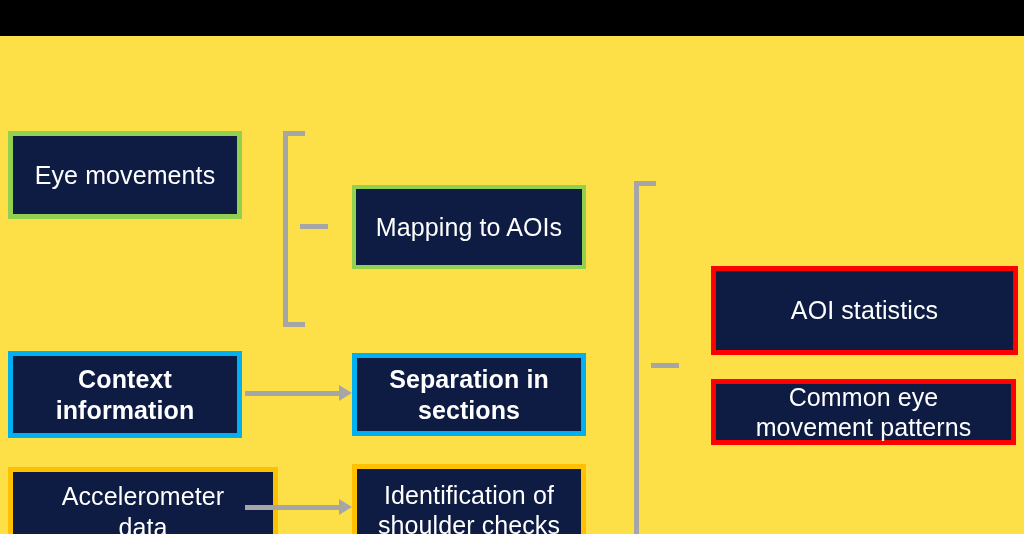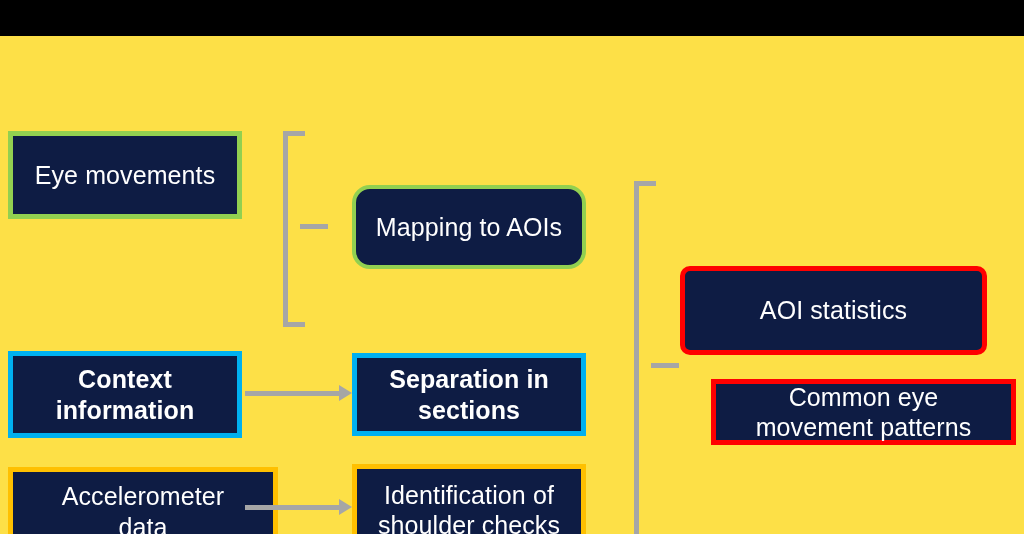--- a/index.html
+++ b/index.html
@@ -86,35 +86,35 @@
   <div class="node bd-cyan bw-5" style="left:8px; top:315px; width:234px; height:87px;">
     <span class="node-label">Context
 information</span>
   </div>
 
   <div class="node bd-amber bw-5" style="left:8px; top:431px; width:270px; height:89px;align-items:center;">
     <span class="node-label">Accelerometer
 data</span>
   </div>
 
-  <div class="node bd-green bw-4" style="left:352px; top:149px; width:234px; height:84px;border-radius:18px;">
+  <div class="node bd-green bw-4" style="left:352px; top:149px; width:234px; height:84px;">
     <span class="node-label">Mapping to AOIs</span>
   </div>
 
   <div class="node bd-cyan bw-5" style="left:352px; top:317px; width:234px; height:83px;">
     <span class="node-label">Separation in
 sections</span>
   </div>
 
   <div class="node bd-amber bw-5" style="left:352px; top:428px; width:234px; height:92px;text-align:center;">
     <span class="node-label">Identification of
 shoulder checks</span>
   </div>
 
-  <div class="node bd-red bw-5" style="left:680px; top:230px; width:307px; height:89px;border-radius:10px;">
+  <div class="node bd-red bw-5" style="left:711px; top:230px; width:307px; height:89px;">
     <span class="node-label">AOI statistics</span>
   </div>
 
   <div class="node bd-red bw-5" style="left:711px; top:343px; width:305px; height:66px;">
     <span class="node-label">Common eye
 movement patterns</span>
   </div>
 
   <div class="brace" style="left:283px; top:95px; width:22px; height:196px;"></div>
   <div class="brace-stem" style="left:300px; top:188px; width:28px;"></div>

